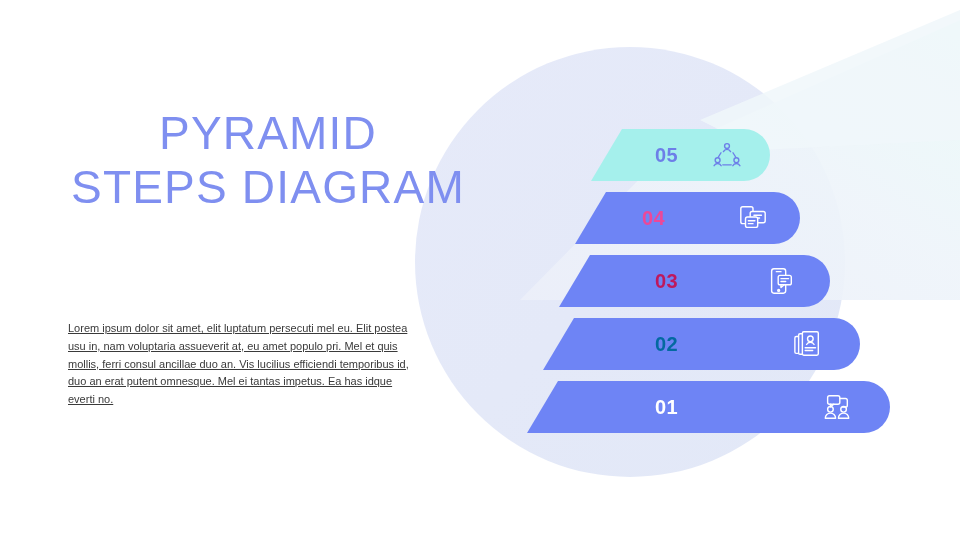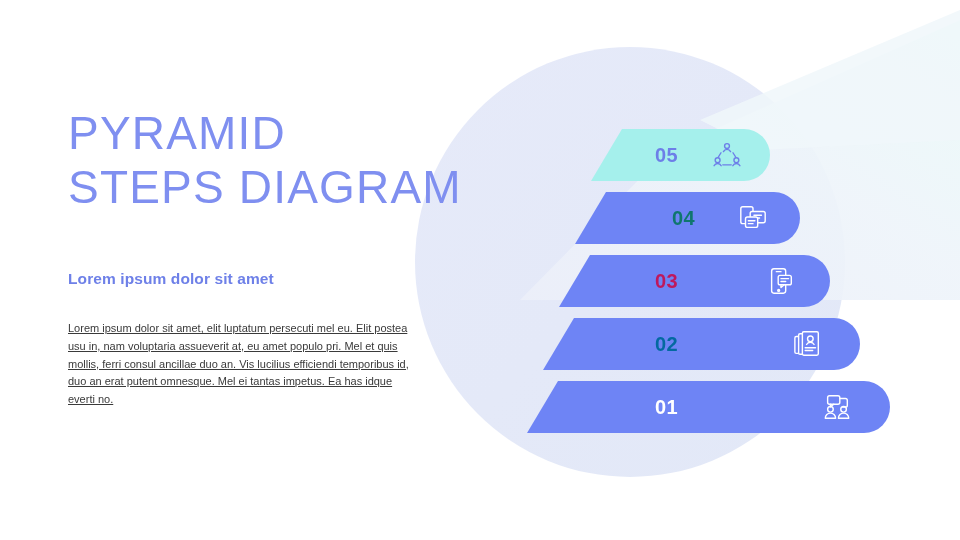--- a/index.html
+++ b/index.html
@@ -41,20 +41,21 @@
 
   .title {
     font-family: "Liberation Sans", sans-serif;
     font-weight: 300;
     font-size: 46px;
     line-height: 1.18;
     letter-spacing: 1.2px;
     color: #7f8ff0;
     white-space: pre-line;
     margin: 0;
+    text-align: center;
   }
 
   .subhead {
     position: absolute;
     left: 68px;
     top: 270px;
     font-size: 15.5px;
     font-weight: bold;
     color: #6e80e8;
     letter-spacing: 0.1px;
@@ -137,21 +138,20 @@
       <polygon points="668,150 960,20 960,300 520,300" fill="url(#beamGrad)" opacity="0.92"></polygon>
       <polygon points="700,120 960,10 960,140 760,150" fill="#f0f7fa" opacity="0.85"></polygon>
     </g>
   </svg>
 
   <div class="left-col">
     <h1 class="title">PYRAMID
 STEPS DIAGRAM</h1>
   </div>
 
-  <h2 class="subhead">Lorem ipsum dolor sit amet</h2>
 
   <p class="body-copy">Lorem  ipsum dolor sit amet, elit luptatum persecuti mel eu. Elit postea usu in, nam voluptaria assueverit at, eu amet populo pri. Mel et quis mollis, ferri consul ancillae duo an. Vis lucilius efficiendi temporibus id, duo an erat putent omnesque.  Mel ei tantas impetus. Ea has idque everti  no.</p>
 
   <div id="pyramid">
 
     <div class="bar-row" style="left:0px; top:119px; width:300px;">
       <svg class="bar-shape" width="300" height="52" viewBox="0 0 300 52">
         <path d="M152,0 H274 a26,26 0 0 1 0,52 H121 Z" fill="#a5f0ec"></path>
       </svg>
       <div class="bar-label" style="left:185px; color:#6d7fe8;">05</div>
@@ -165,21 +165,21 @@
         <path d="M11.5 26.5 H20.5" stroke-dasharray="0"></path>
         <path d="M9.6 13.6 6.6 18.4"></path>
         <path d="M22.4 13.6 25.4 18.4"></path>
       </svg>
     </div>
 
     <div class="bar-row" style="left:0px; top:182px; width:330px;">
       <svg class="bar-shape" width="330" height="52" viewBox="0 0 330 52">
         <path d="M136,0 H304 a26,26 0 0 1 0,52 H105 Z" fill="#6e84f5"></path>
       </svg>
-      <div class="bar-label" style="left:202px; color:#0f766e;">04</div>
+      <div class="bar-label" style="left:172px; color:#ec4899;">04</div>
       <svg class="bar-icon" style="left:268px;" viewBox="0 0 32 32" fill="none" stroke="#ffffff" stroke-width="1.5" stroke-linecap="round" stroke-linejoin="round">
         <rect x="3" y="4" width="13" height="18" rx="2"></rect>
         <rect x="13" y="9" width="16" height="12" rx="2" fill="#6e84f5"></rect>
         <path d="M17 13h8M17 16h6"></path>
         <rect x="8" y="15" width="13" height="11" rx="2" fill="#6e84f5"></rect>
         <path d="M11 19h7M11 22h5"></path>
       </svg>
     </div>
 
     <div class="bar-row" style="left:0px; top:245px; width:360px;">

